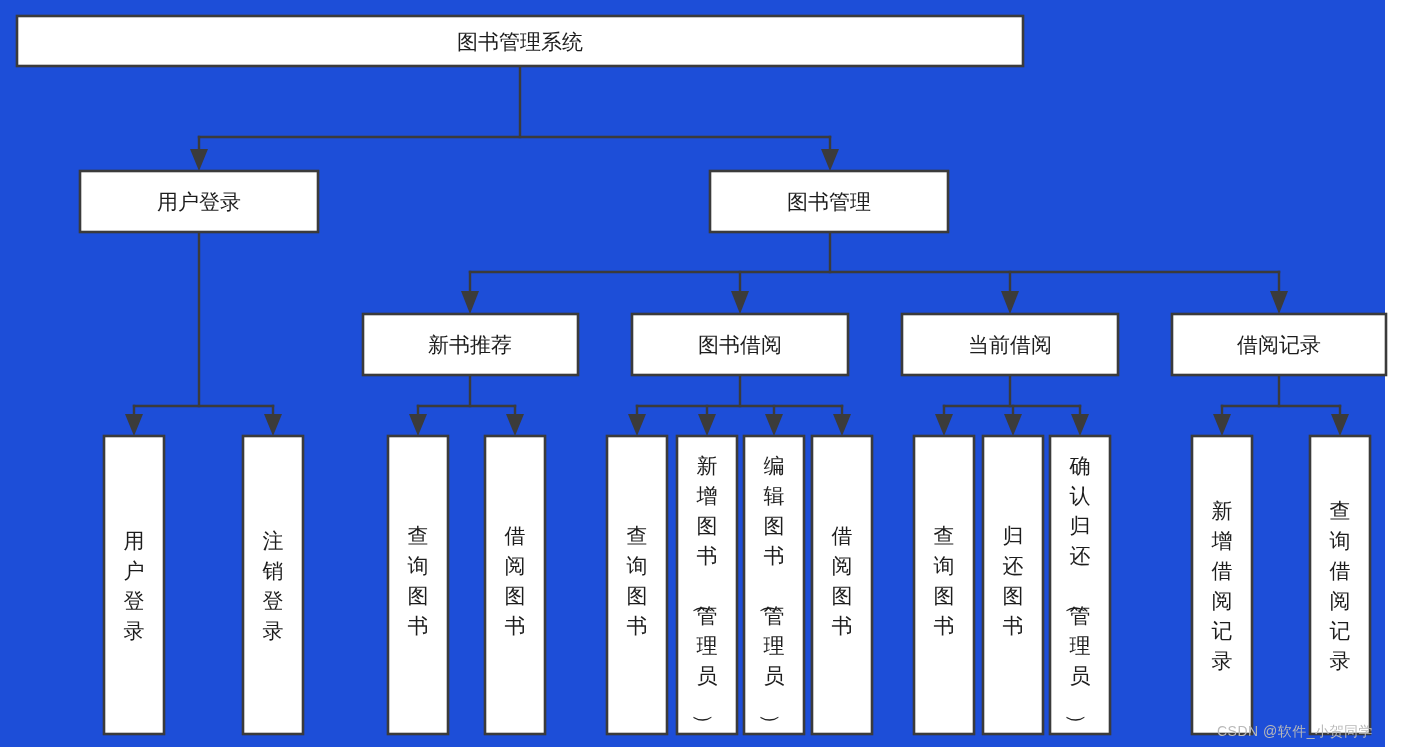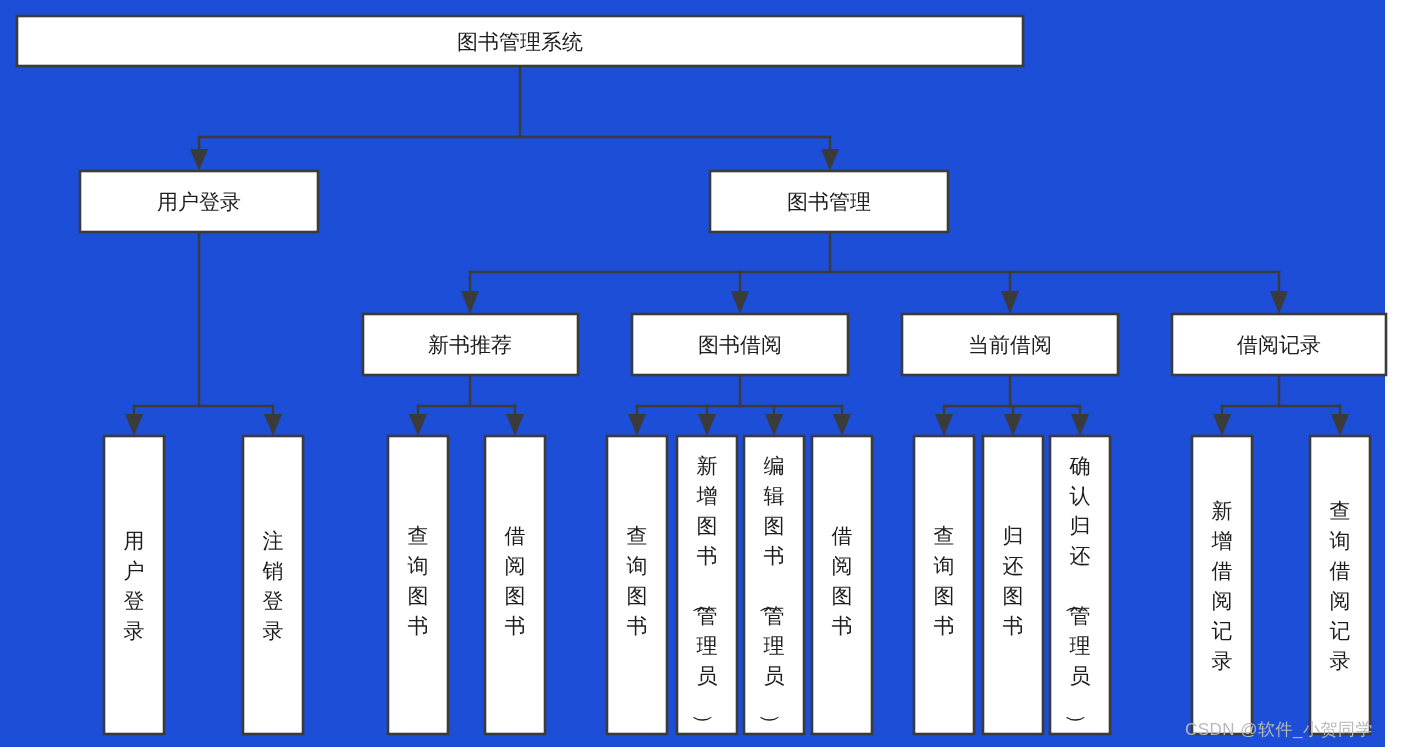--- a/index.html
+++ b/index.html
@@ -51,21 +51,21 @@
     font-family: "Liberation Sans", "DejaVu Sans", sans-serif;
     font-size: 21px;
     fill: #1d1d1d;
     text-anchor: middle;
   }
   .watermark {
     position: absolute;
     right: 12px;
     bottom: 6px;
     font-family: "Liberation Sans", "DejaVu Sans", sans-serif;
-    font-size: 17px;
+    font-size: 14px;
     color: #b9b9b9;
     letter-spacing: 0.5px;
     white-space: nowrap;
     pointer-events: none;
   }
 </style>
 </head>
 <body>
 
 <div id="diagram-root">

